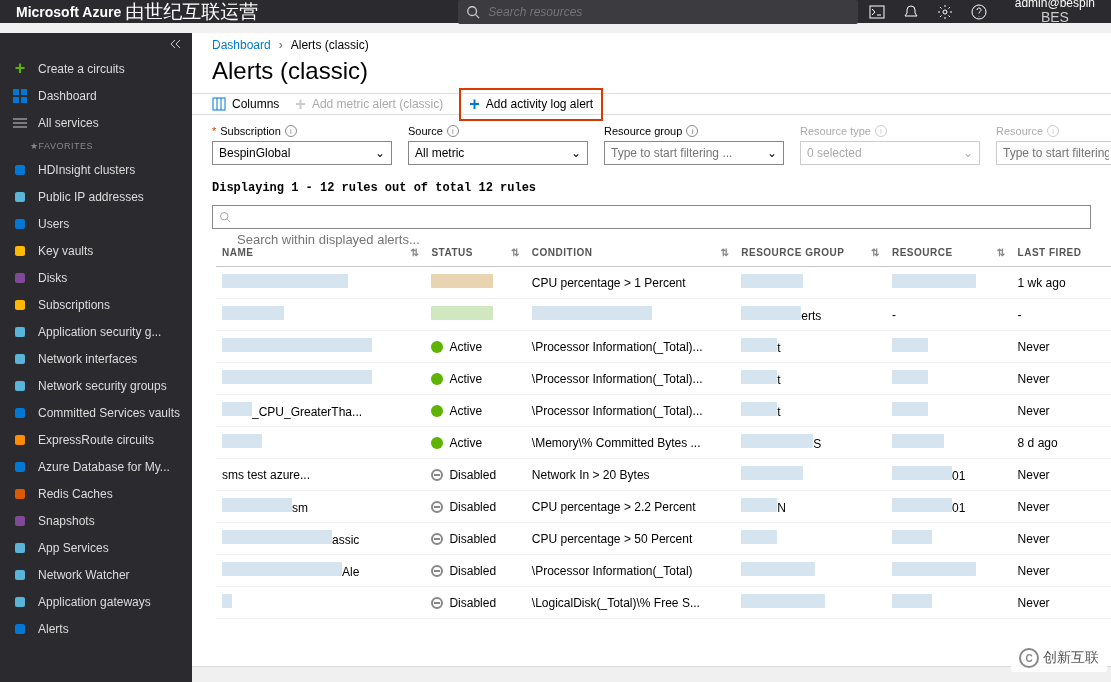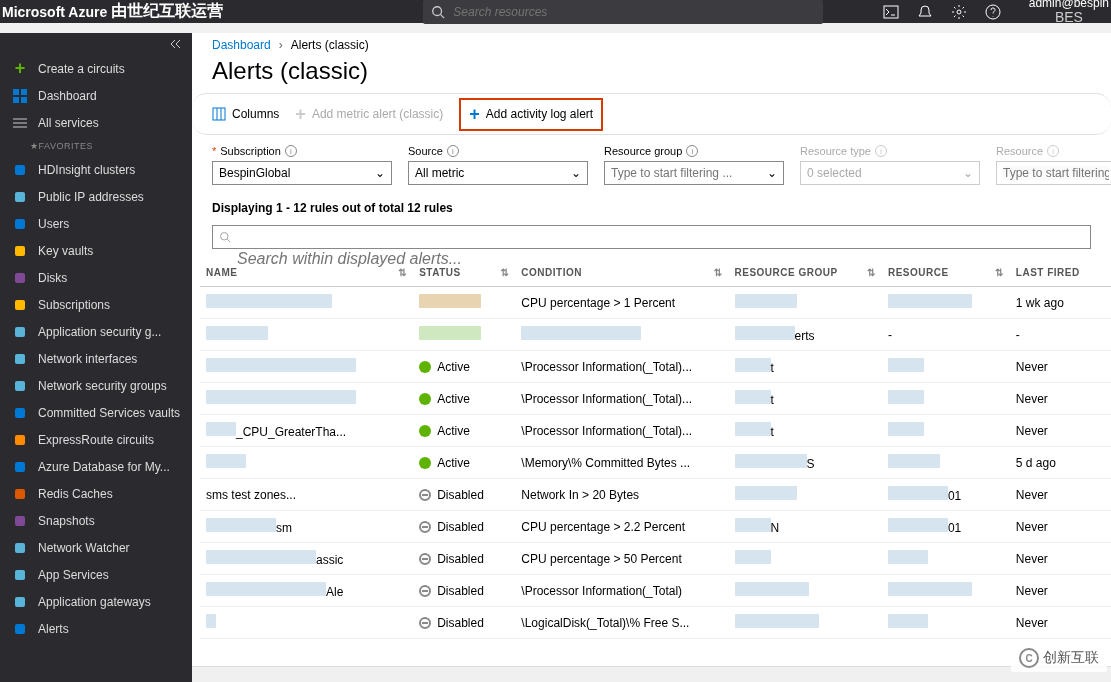--- a/index.html
+++ b/index.html
@@ -1,21 +1,21 @@
 <!DOCTYPE html>
 <html><head>
   <meta charset="utf-8">
   <style>
     * { margin: 0; padding: 0; box-sizing: border-box; font-family: "Segoe UI", Arial, sans-serif; }
     body { width: 1111px; height: 682px; background: #f1f1f1; overflow: hidden; position: relative; }
     
     
-    .top-header { height: 23px; background: #2a2a2f; display: flex; align-items: center; color: #fff; padding: 0 2px; }
+    .top-header { height: 23px; background: #2a2a2f; display: flex; align-items: center; color: #fff; padding: 0 16px; }
     .brand { font-size: 14px; font-weight: 600; }
-    .brand-cn { font-size: 16px; margin-left: 4px; font-weight: 700; }
+    .brand-cn { font-size: 19px; margin-left: 4px; font-weight: 400; }
     .search-box { margin-left: 200px; background: #3b3b40; width: 400px; height: 24px; border-radius: 2px; display: flex; align-items: center; padding: 0 8px; }
     .search-box svg { width: 14px; height: 14px; margin-right: 8px; }
     .search-box input { background: transparent; border: none; color: #ccc; font-size: 12px; outline: none; flex: 1; font-style: italic; }
     .header-icons { margin-left: auto; display: flex; align-items: center; gap: 18px; }
     .header-icons svg { width: 16px; height: 16px; }
     .user-block { text-align: center; line-height: 1.1; margin-left: 10px; }
     .user-email { font-size: 12px; }
     .user-sub { font-size: 14px; color: #ccc; }
     
     
@@ -27,44 +27,44 @@
     .sidebar-icon { width: 16px; height: 16px; display: flex; align-items: center; justify-content: center; flex-shrink: 0; }
     .fav-label { font-size: 9px; color: #888; padding-left: 30px; height: 20px; display: flex; align-items: center; letter-spacing: 0.5px; }
     
     
     .main { position: absolute; left: 192px; top: 33px; right: 0; bottom: 0; background: #fff; display: flex; flex-direction: column; }
     .breadcrumb { height: 24px; display: flex; align-items: center; padding: 0 20px; font-size: 12px; gap: 8px; }
     .breadcrumb a { color: #0078d4; text-decoration: none; }
     .breadcrumb-sep { color: #666; }
     .page-title { font-size: 24px; padding: 0 20px 8px 20px; font-weight: 400; }
     
-    .toolbar { height: 42px; border-top: 1px solid #e0e0e0; border-bottom: 1px solid #e0e0e0; display: flex; align-items: center; padding: 0 20px; gap: 16px; border-radius: 15px; }
+    .toolbar { height: 22px; border-top: 1px solid #e0e0e0; border-bottom: 1px solid #e0e0e0; display: flex; align-items: center; padding: 0 20px; gap: 16px; }
     .toolbar-item { display: flex; align-items: center; gap: 6px; font-size: 12px; cursor: pointer; }
     .toolbar-item.disabled { color: #aaa; }
     .toolbar-item.highlighted { border: 2px solid #d83b01; padding: 4px 8px; }
     .plus-icon { color: #0078d4; font-size: 18px; font-weight: bold; }
     .plus-icon.disabled { color: #ccc; }
     
     .filters { padding: 10px 20px; display: flex; gap: 16px; }
     .filter-group { display: flex; flex-direction: column; gap: 4px; }
     .filter-label { font-size: 11px; display: flex; align-items: center; gap: 4px; }
     .filter-label .req { color: #d83b01; }
     .filter-label.muted { color: #aaa; }
     .info-icon { width: 12px; height: 12px; border: 1px solid #888; border-radius: 50%; font-size: 8px; display: inline-flex; align-items: center; justify-content: center; color: #888; }
     .info-icon.muted { border-color: #ccc; color: #ccc; }
     .filter-select { width: 180px; height: 24px; border: 1px solid #888; font-size: 12px; padding: 0 6px; display: flex; align-items: center; justify-content: space-between; background: #fff; }
     .filter-select.disabled { color: #aaa; border-color: #ccc; }
     .filter-select input { border: none; outline: none; font-size: 12px; width: 100%; }
     .filter-select.wide { width: 120px; }
     
-    .display-text { padding: 6px 20px; font-size: 12px; font-weight: 600; }
+    .display-text { padding: 6px 20px; font-size: 12px; font-weight: 600; font-family: Liberation Mono, monospace; }
     .search-alerts { margin: 4px 20px; border: 1px solid #888; height: 24px; display: flex; align-items: center; padding: 0 6px; gap: 6px; }
-    .search-alerts input { border: none; outline: none; font-size: 16px; font-style: italic; flex: 1; margin-top: 44px; }
-    
-    .table-container { flex: 1; overflow: auto; margin: 6px 0 0 8px; }
+    .search-alerts input { border: none; outline: none; font-size: 13px; flex: 1; margin-top: 44px; }
+    
+    .table-container { flex: 1; overflow: auto; margin: 6px 0 0 24px; }
     .alerts-table { width: 100%; border-collapse: collapse; font-size: 12px; }
     .alerts-table th { text-align: left; padding: 8px 6px; font-size: 10px; font-weight: 600; color: #555; border-bottom: 1px solid #ccc; position: relative; letter-spacing: 0.5px; }
     .alerts-table th .sort { position: absolute; right: 6px; color: #888; }
     .alerts-table td { padding: 7px 6px; border-bottom: 1px solid #eee; white-space: nowrap; overflow: hidden; text-overflow: ellipsis; max-width: 160px; }
     .status-cell { display: flex; align-items: center; gap: 6px; }
     .status-dot { width: 12px; height: 12px; border-radius: 50%; display: inline-block; }
     .status-dot.active { background: #5db300; }
     .status-dot.disabled { background: #fff; border: 2px solid #888; position: relative; }
     .status-dot.disabled::after { content: ""; position: absolute; width: 6px; height: 2px; background: #888; top: 3px; left: 1px; }
     .redacted { background: #d6e4f0; color: transparent; border-radius: 1px; display: inline-block; height: 14px; }
@@ -256,29 +256,29 @@
           </svg>
         </span>
         <span>Snapshots</span>
       </div>
       <div class="sidebar-item">
         <span class="sidebar-icon">
           <svg width="14" height="14" viewBox="0 0 14 14">
             <rect x="2" y="2" width="10" height="10" fill="#59b4d9" rx="2"></rect>
           </svg>
         </span>
+        <span>App Services</span>
+      </div>
+      <div class="sidebar-item">
+        <span class="sidebar-icon">
+          <svg width="14" height="14" viewBox="0 0 14 14">
+            <rect x="2" y="2" width="10" height="10" fill="#59b4d9" rx="2"></rect>
+          </svg>
+        </span>
         <span>Network Watcher</span>
-      </div>
-      <div class="sidebar-item">
-        <span class="sidebar-icon">
-          <svg width="14" height="14" viewBox="0 0 14 14">
-            <rect x="2" y="2" width="10" height="10" fill="#59b4d9" rx="2"></rect>
-          </svg>
-        </span>
-        <span>App Services</span>
       </div>
       <div class="sidebar-item">
         <span class="sidebar-icon">
           <svg width="14" height="14" viewBox="0 0 14 14">
             <rect x="2" y="2" width="10" height="10" fill="#59b4d9" rx="2"></rect>
           </svg>
         </span>
         <span>Application gateways</span>
       </div>
       <div class="sidebar-item">
@@ -441,24 +441,24 @@
     <td>Never</td>
   </tr>
           <tr>
     <td><span class="redacted" style="width:40px"></span></td>
     <td>
               <span class="status-cell"><span class="status-dot active"></span>Active</span>
             </td>
     <td>\Memory\% Committed Bytes ...</td>
     <td><span class="redacted" style="width:72px"></span>S</td>
     <td><span class="redacted" style="width:52px"></span></td>
-    <td>5 d ago</td>
-  </tr>
-          <tr>
-    <td><span>sms test zones...</span></td>
+    <td>8 d ago</td>
+  </tr>
+          <tr>
+    <td><span>sms test azure...</span></td>
     <td>
               <span class="status-cell"><span class="status-dot disabled"></span>Disabled</span>
             </td>
     <td>Network In &gt; 20 Bytes</td>
     <td><span class="redacted" style="width:62px"></span></td>
     <td><span class="redacted" style="width:60px"></span>01</td>
     <td>Never</td>
   </tr>
           <tr>
     <td><span class="redacted" style="width:70px"></span>sm</td>

